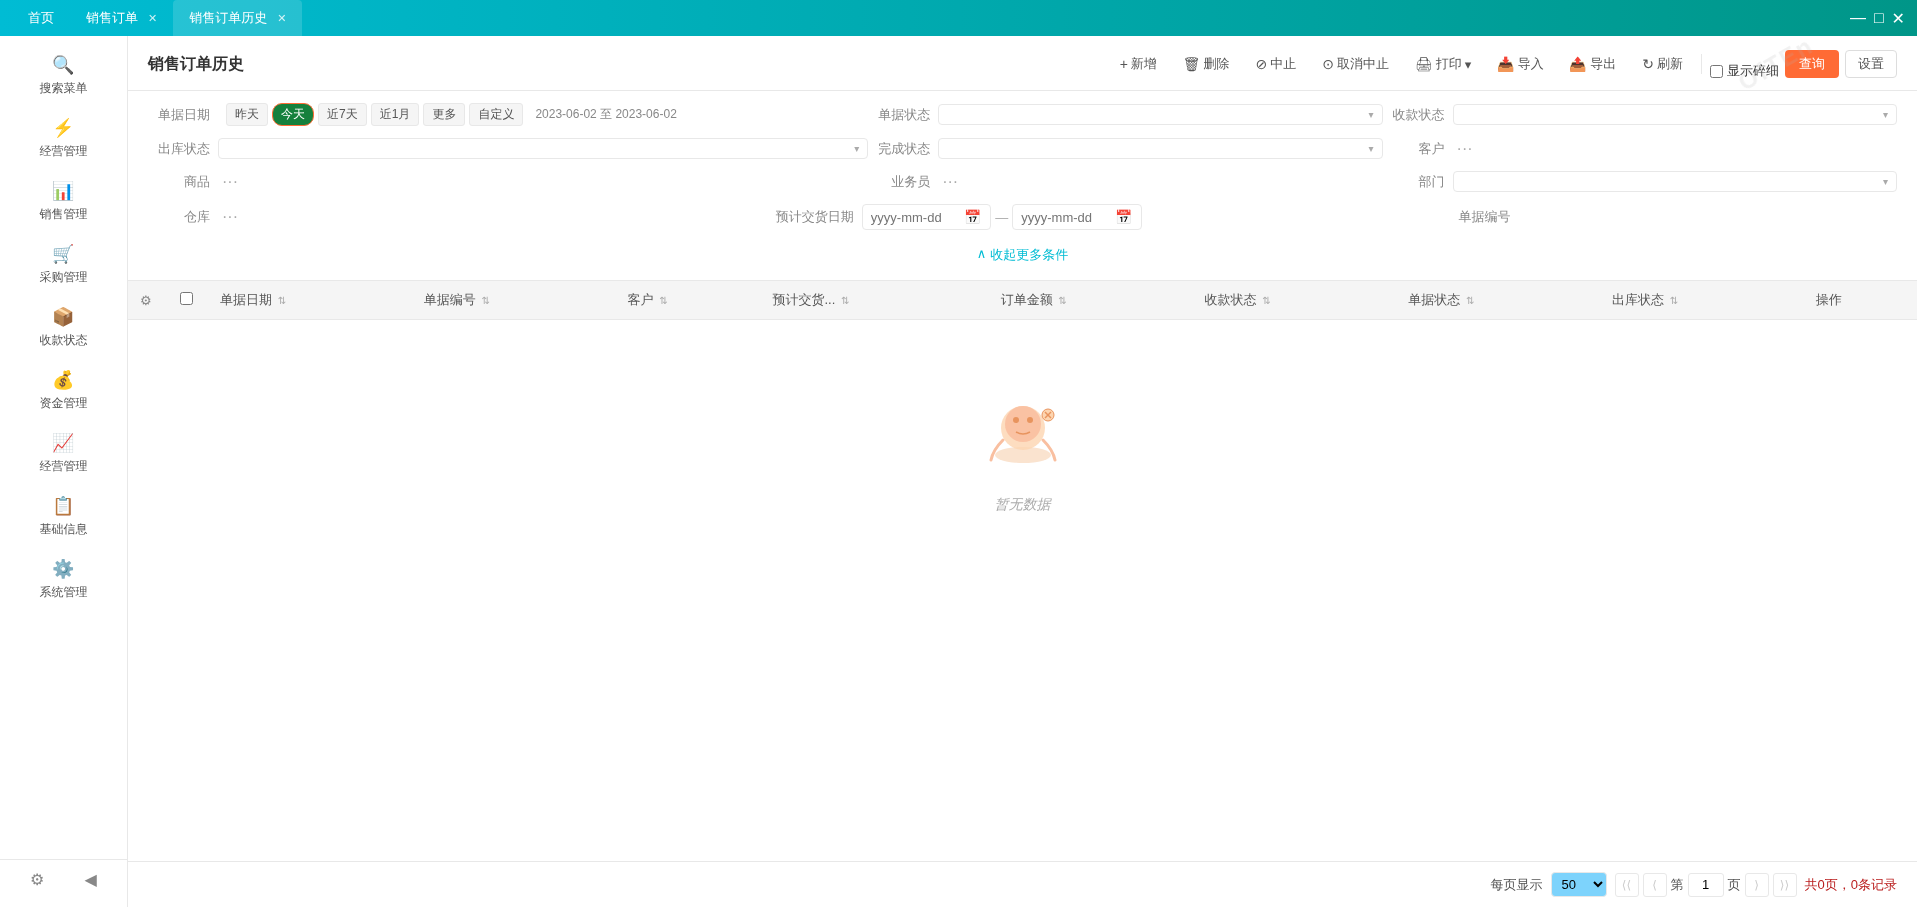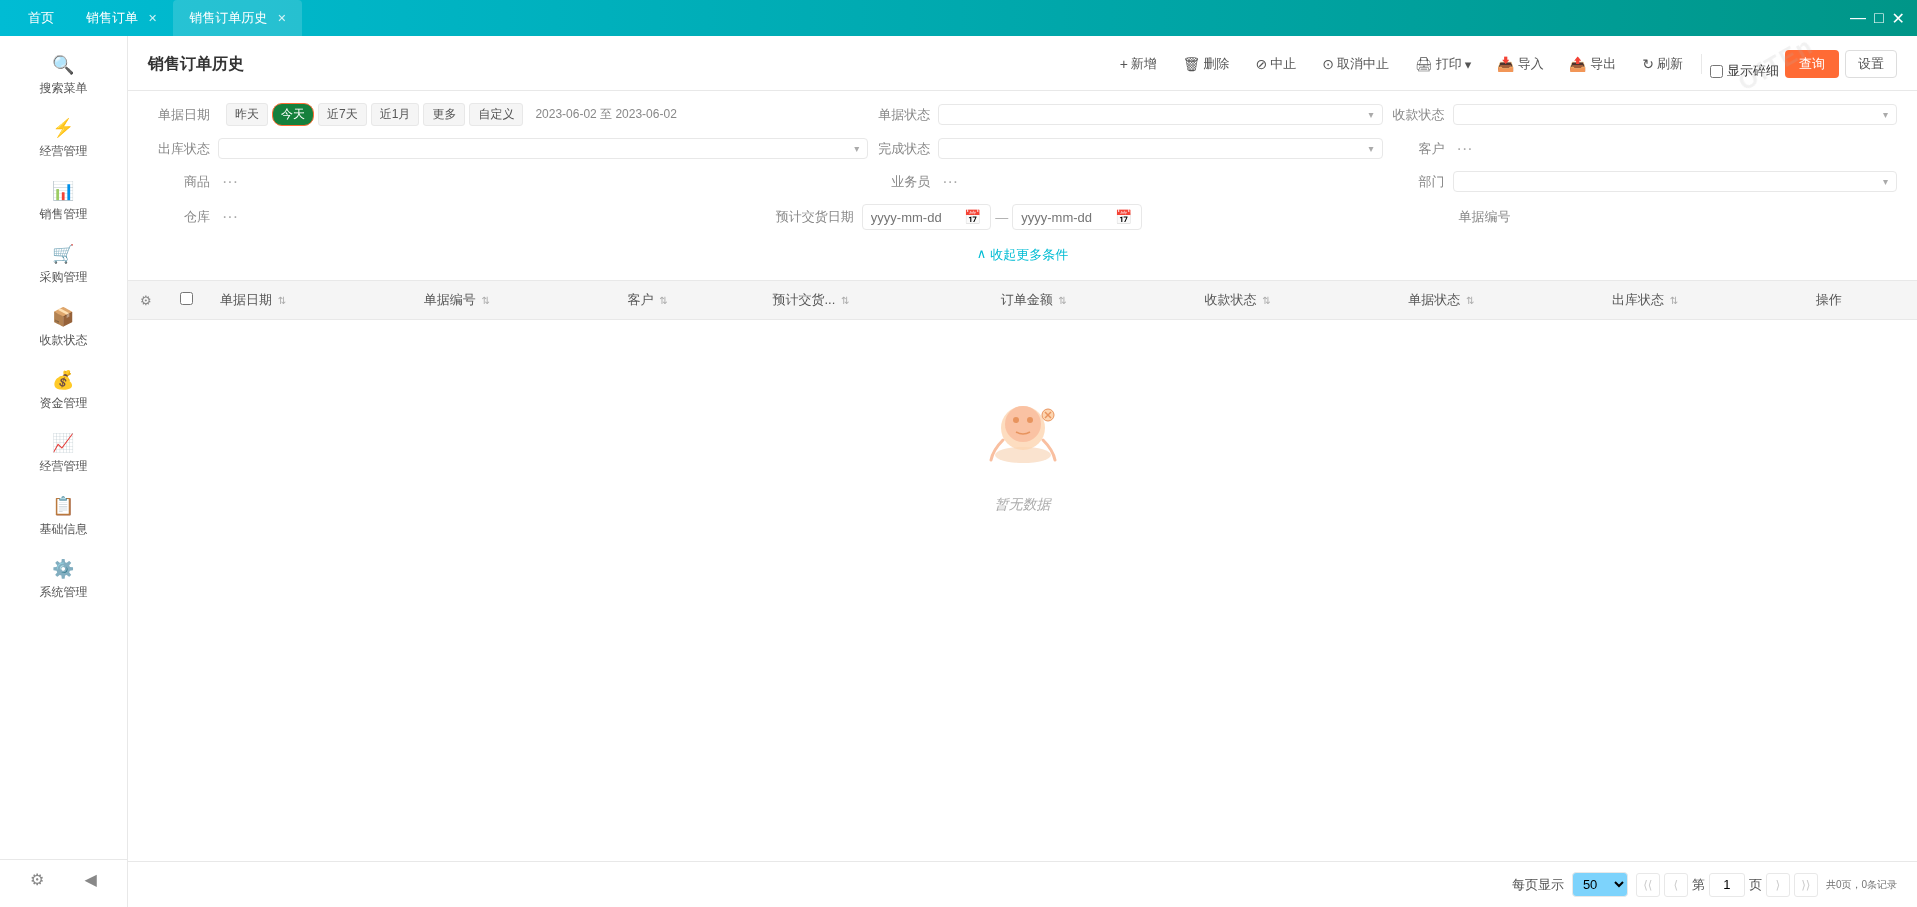--- a/index.html
+++ b/index.html
@@ -75,21 +75,21 @@
 
     
     .table-footer { background: #fff; border-top: 1px solid #e8e8e8; padding: 10px 20px; display: flex; align-items: center; justify-content: flex-end; gap: 8px; flex-shrink: 0; }
     .per-page-label { color: #555; font-size: 13px; }
     .per-page-select { border: 1px solid #e8e8e8; border-radius: 4px; padding: 3px 6px; font-size: 13px; cursor: pointer; background: #7dd3fc; }
     .pagination { display: flex; align-items: center; gap: 4px; }
     .pagination-btn { width: 24px; height: 24px; display: flex; align-items: center; justify-content: center; border: 1px solid #e8e8e8; border-radius: 3px; cursor: pointer; color: #555; font-size: 12px; background: #fff; }
     .pagination-btn.disabled { color: #ccc; cursor: not-allowed; }
     .page-input { border: 1px solid #e8e8e8; border-radius: 3px; width: 36px; height: 24px; text-align: center; font-size: 13px; }
     .page-info { color: #555; font-size: 13px; }
-    .total-info { color: #737373; font-size: 10px; }
+    .total-info { color: #b91c1c; font-size: 13px; }
 
     
     .watermark { position: fixed; top: 50px; right: 100px; font-size: 24px; color: rgba(180,180,180,0.18); transform: rotate(-30deg); pointer-events: none; z-index: 9999; font-weight: bold; letter-spacing: 2px; }
   </style>
 </head>
 <body>
 
 <div class="top-bar">
   <div class="tab-item home">
     <span>首页</span>

